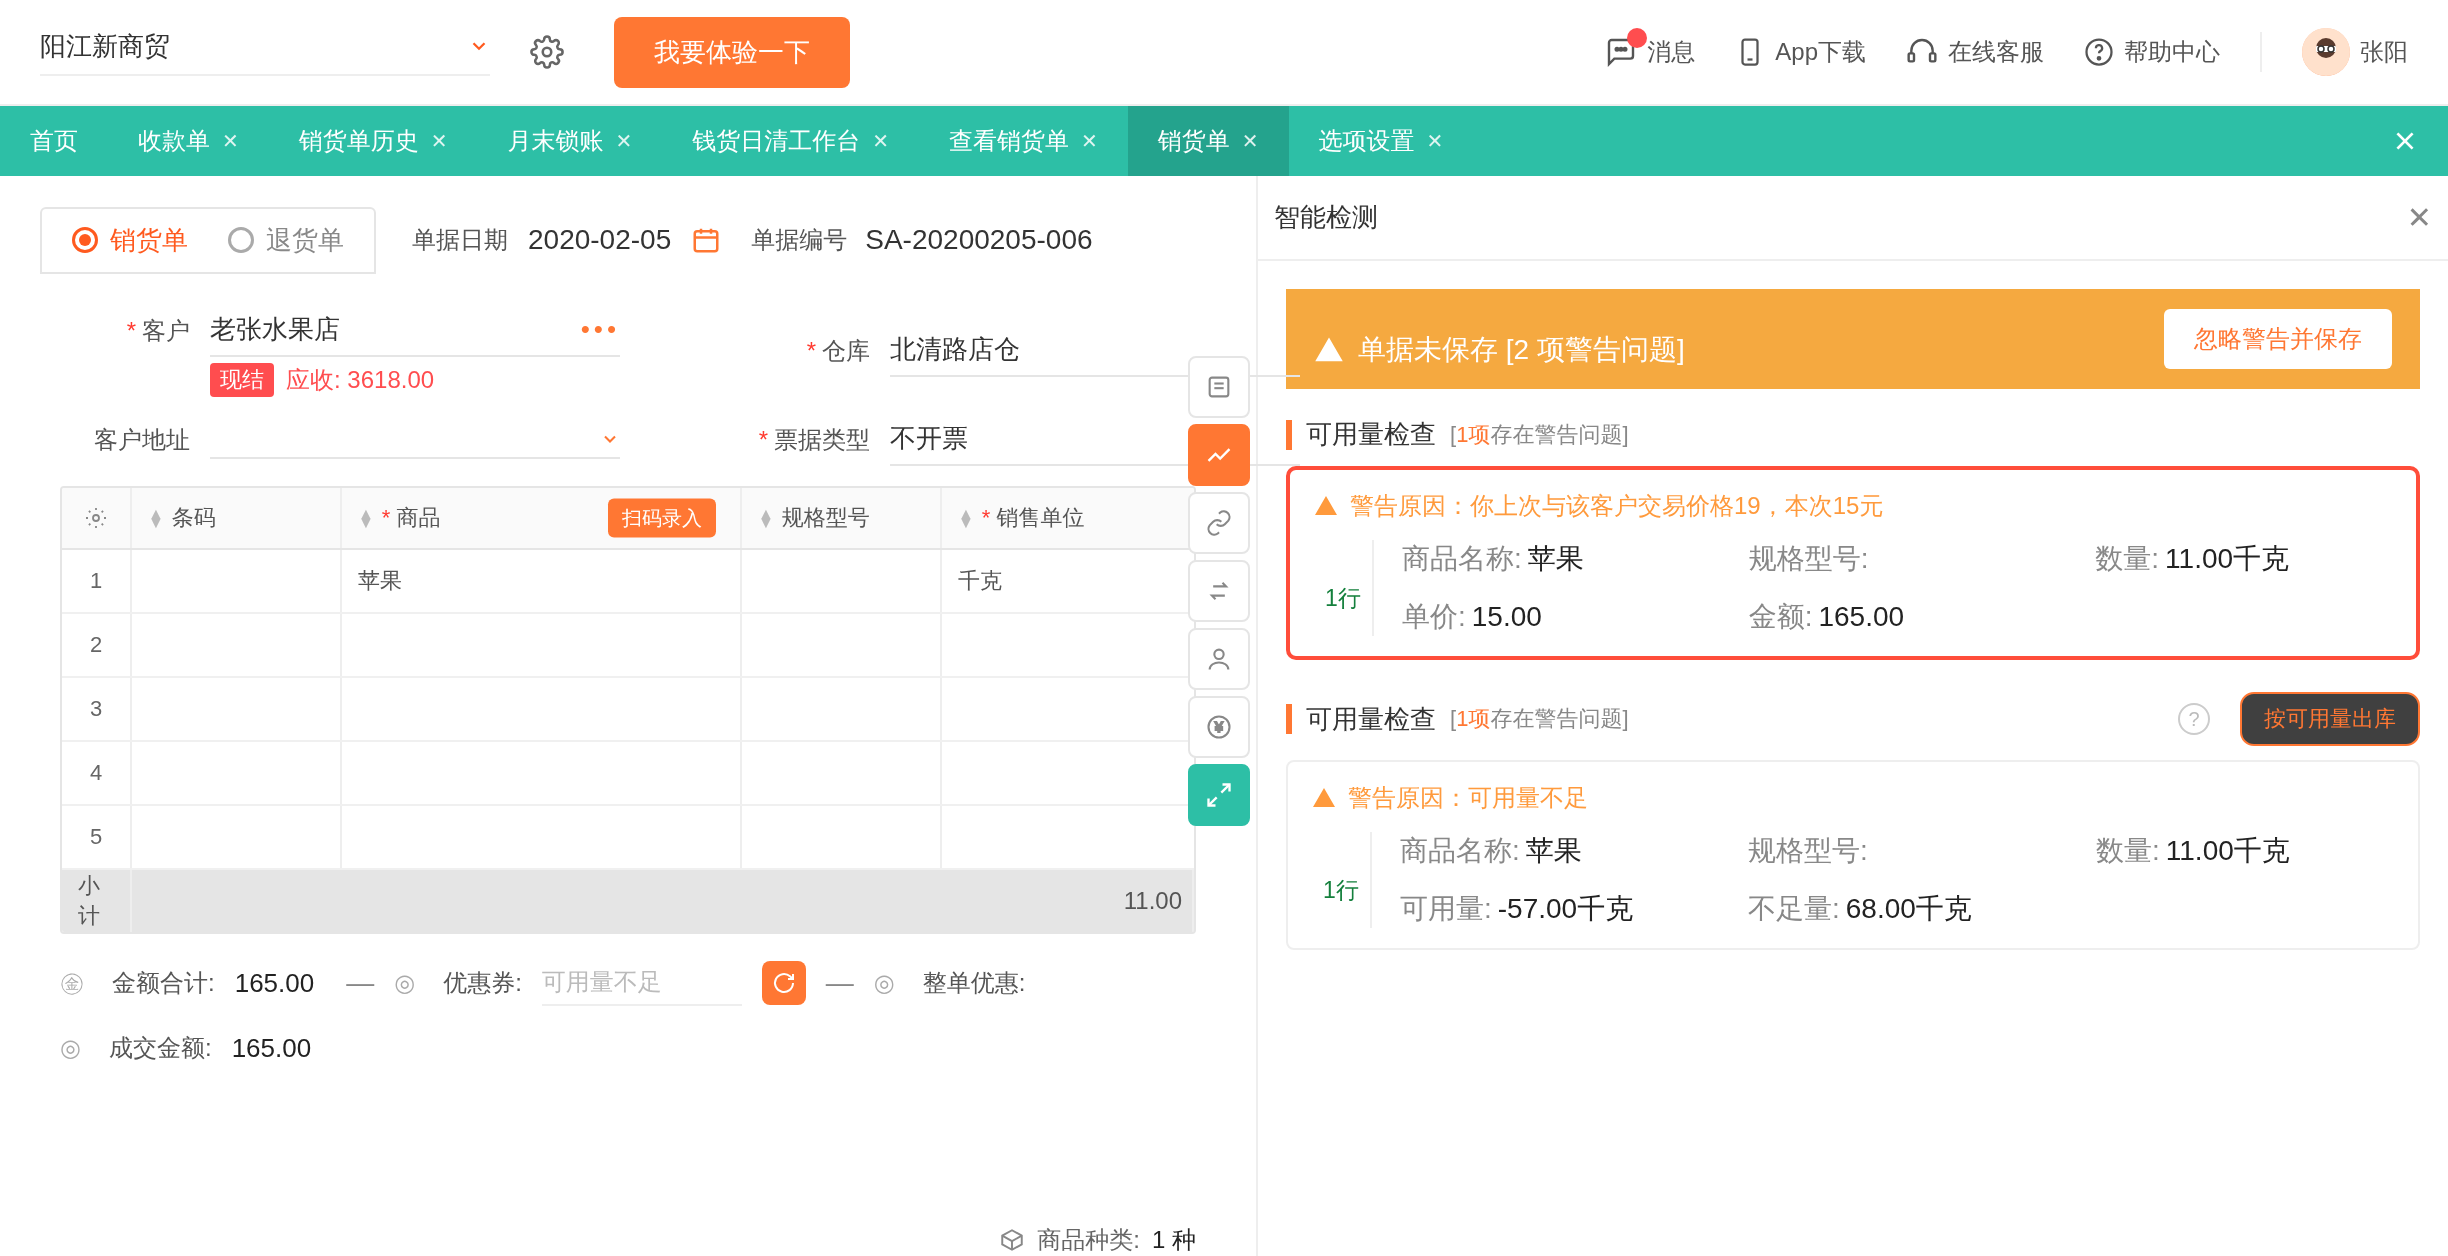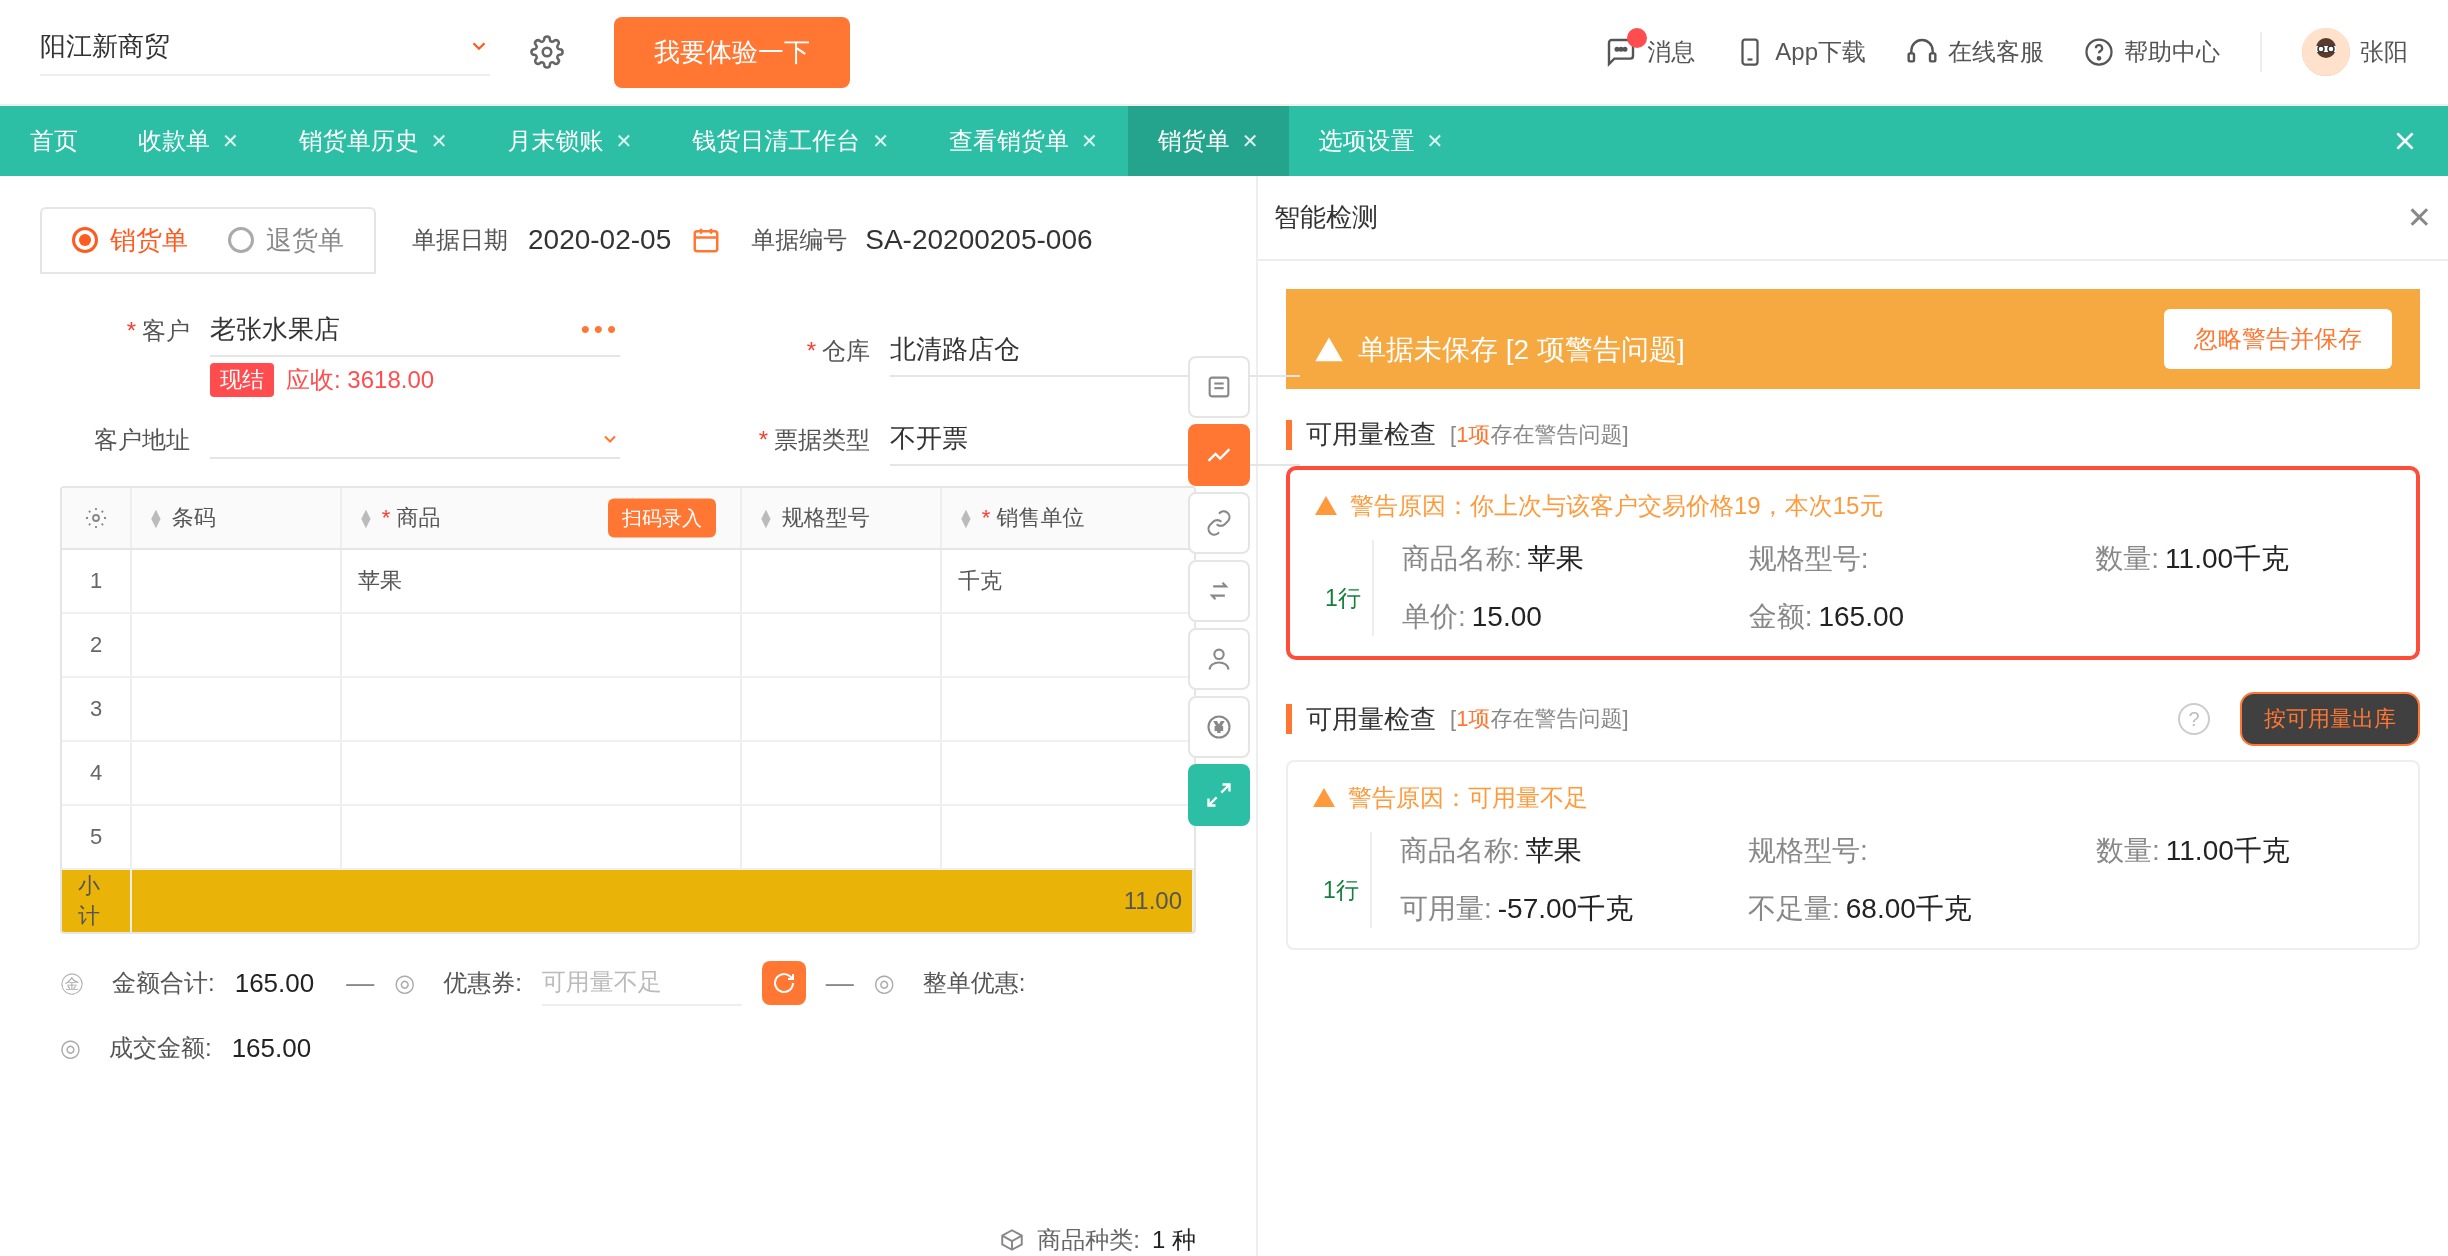--- a/index.html
+++ b/index.html
@@ -48,21 +48,21 @@
   .col-idx { width: 70px; justify-content: center; }
   .col-barcode { width: 210px; }
   .col-product { width: 400px; position: relative; }
   .col-spec { width: 200px; }
   .col-unit { width: 240px; }
   .sort { color: #bbb; font-size: 16px; margin-right: 8px; display:flex; flex-direction:column; line-height:9px;}
   .scan-btn { position: absolute; right: 24px; top: 50%; transform: translateY(-50%); background: #ff7733; color: #fff; border-radius: 6px; padding: 6px 14px; font-size: 20px; cursor: pointer; }
   .tbody .row { display: flex; height: 64px; border-bottom: 2px solid #f0f0f0; background:#fff; }
   .row:nth-child(even){ }
   .td.col-idx { color:#666; }
-  .subtotal-row { display:flex; height:62px; background:#eab308; }
+  .subtotal-row { display:flex; height:62px; background:#e5e5e5; }
   .subtotal-row .td { border-right: 2px solid #eee; }
   .subtotal-label { width: 70px; justify-content:center; font-size:22px; }
   .amount-cell { margin-left:auto; padding-right:10px; font-size:24px; }
   .side-icons { position:absolute; right:0; top:180px; width:68px; display:flex; flex-direction:column; gap:6px; }
   .side-icon { width:62px; height:62px; border:2px solid #e5e5e5; border-radius:8px; display:flex; align-items:center; justify-content:center; color:#888; background:#fff; cursor:pointer; }
   .side-icon.active { background:#ff7733; color:#fff; border-color:#ff7733; }
   .side-icon.teal { background:#2dbfa6; color:#fff; border-color:#2dbfa6; }
   .totals { padding: 26px 60px; display:flex; align-items:center; gap:20px; font-size:24px; color:#555; }
   .totals .circ-icon { color:#aaa; margin-right:8px; }
   .totals-val { font-size:26px; color:#222; margin-right:12px; }

